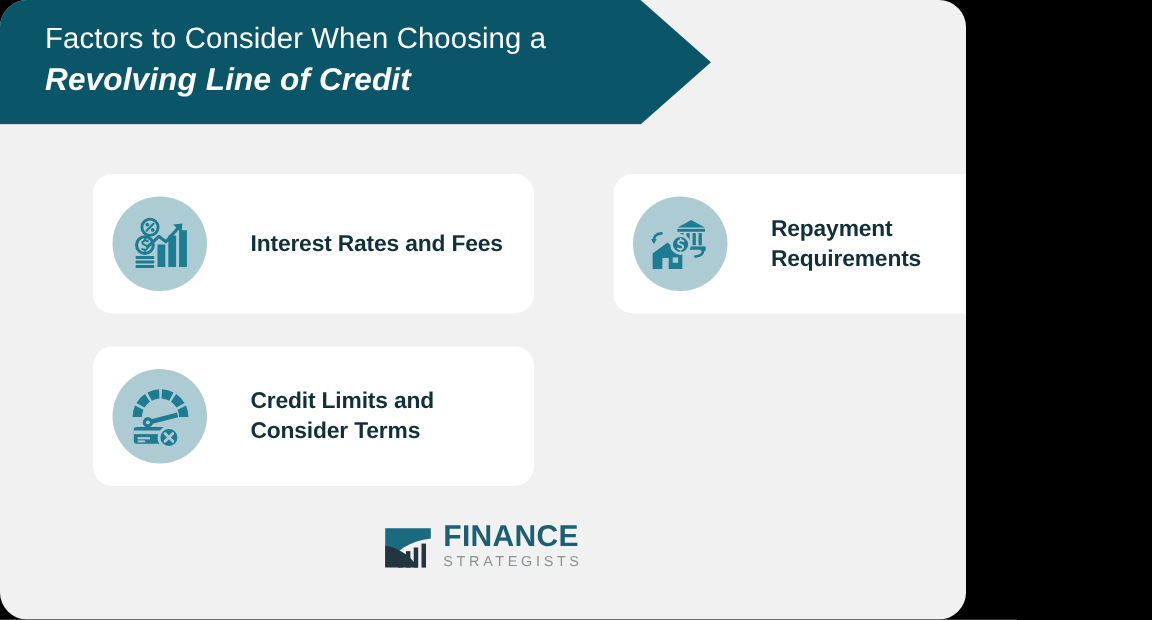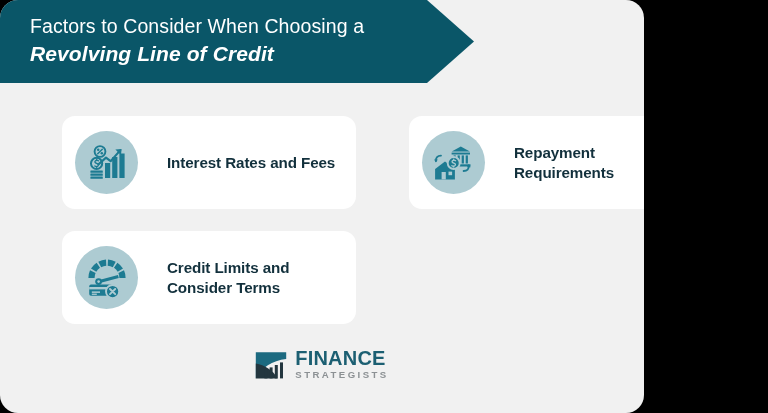--- a/index.html
+++ b/index.html
@@ -119,21 +119,21 @@
   #logo-finance {
     font-size: 20px;
     line-height: 20px;
     font-weight: 700;
     color: #1c5f72;
     letter-spacing: 0.2px;
   }
   #logo-strategists {
     font-size: 9.6px;
     line-height: 12px;
-    font-weight: 700;
+    font-weight: 400;
     color: #8c9194;
     letter-spacing: 2.45px;
     margin-top: 1px;
   }
 </style>
 </head>
 <body>
 
 <div id="page">
 

